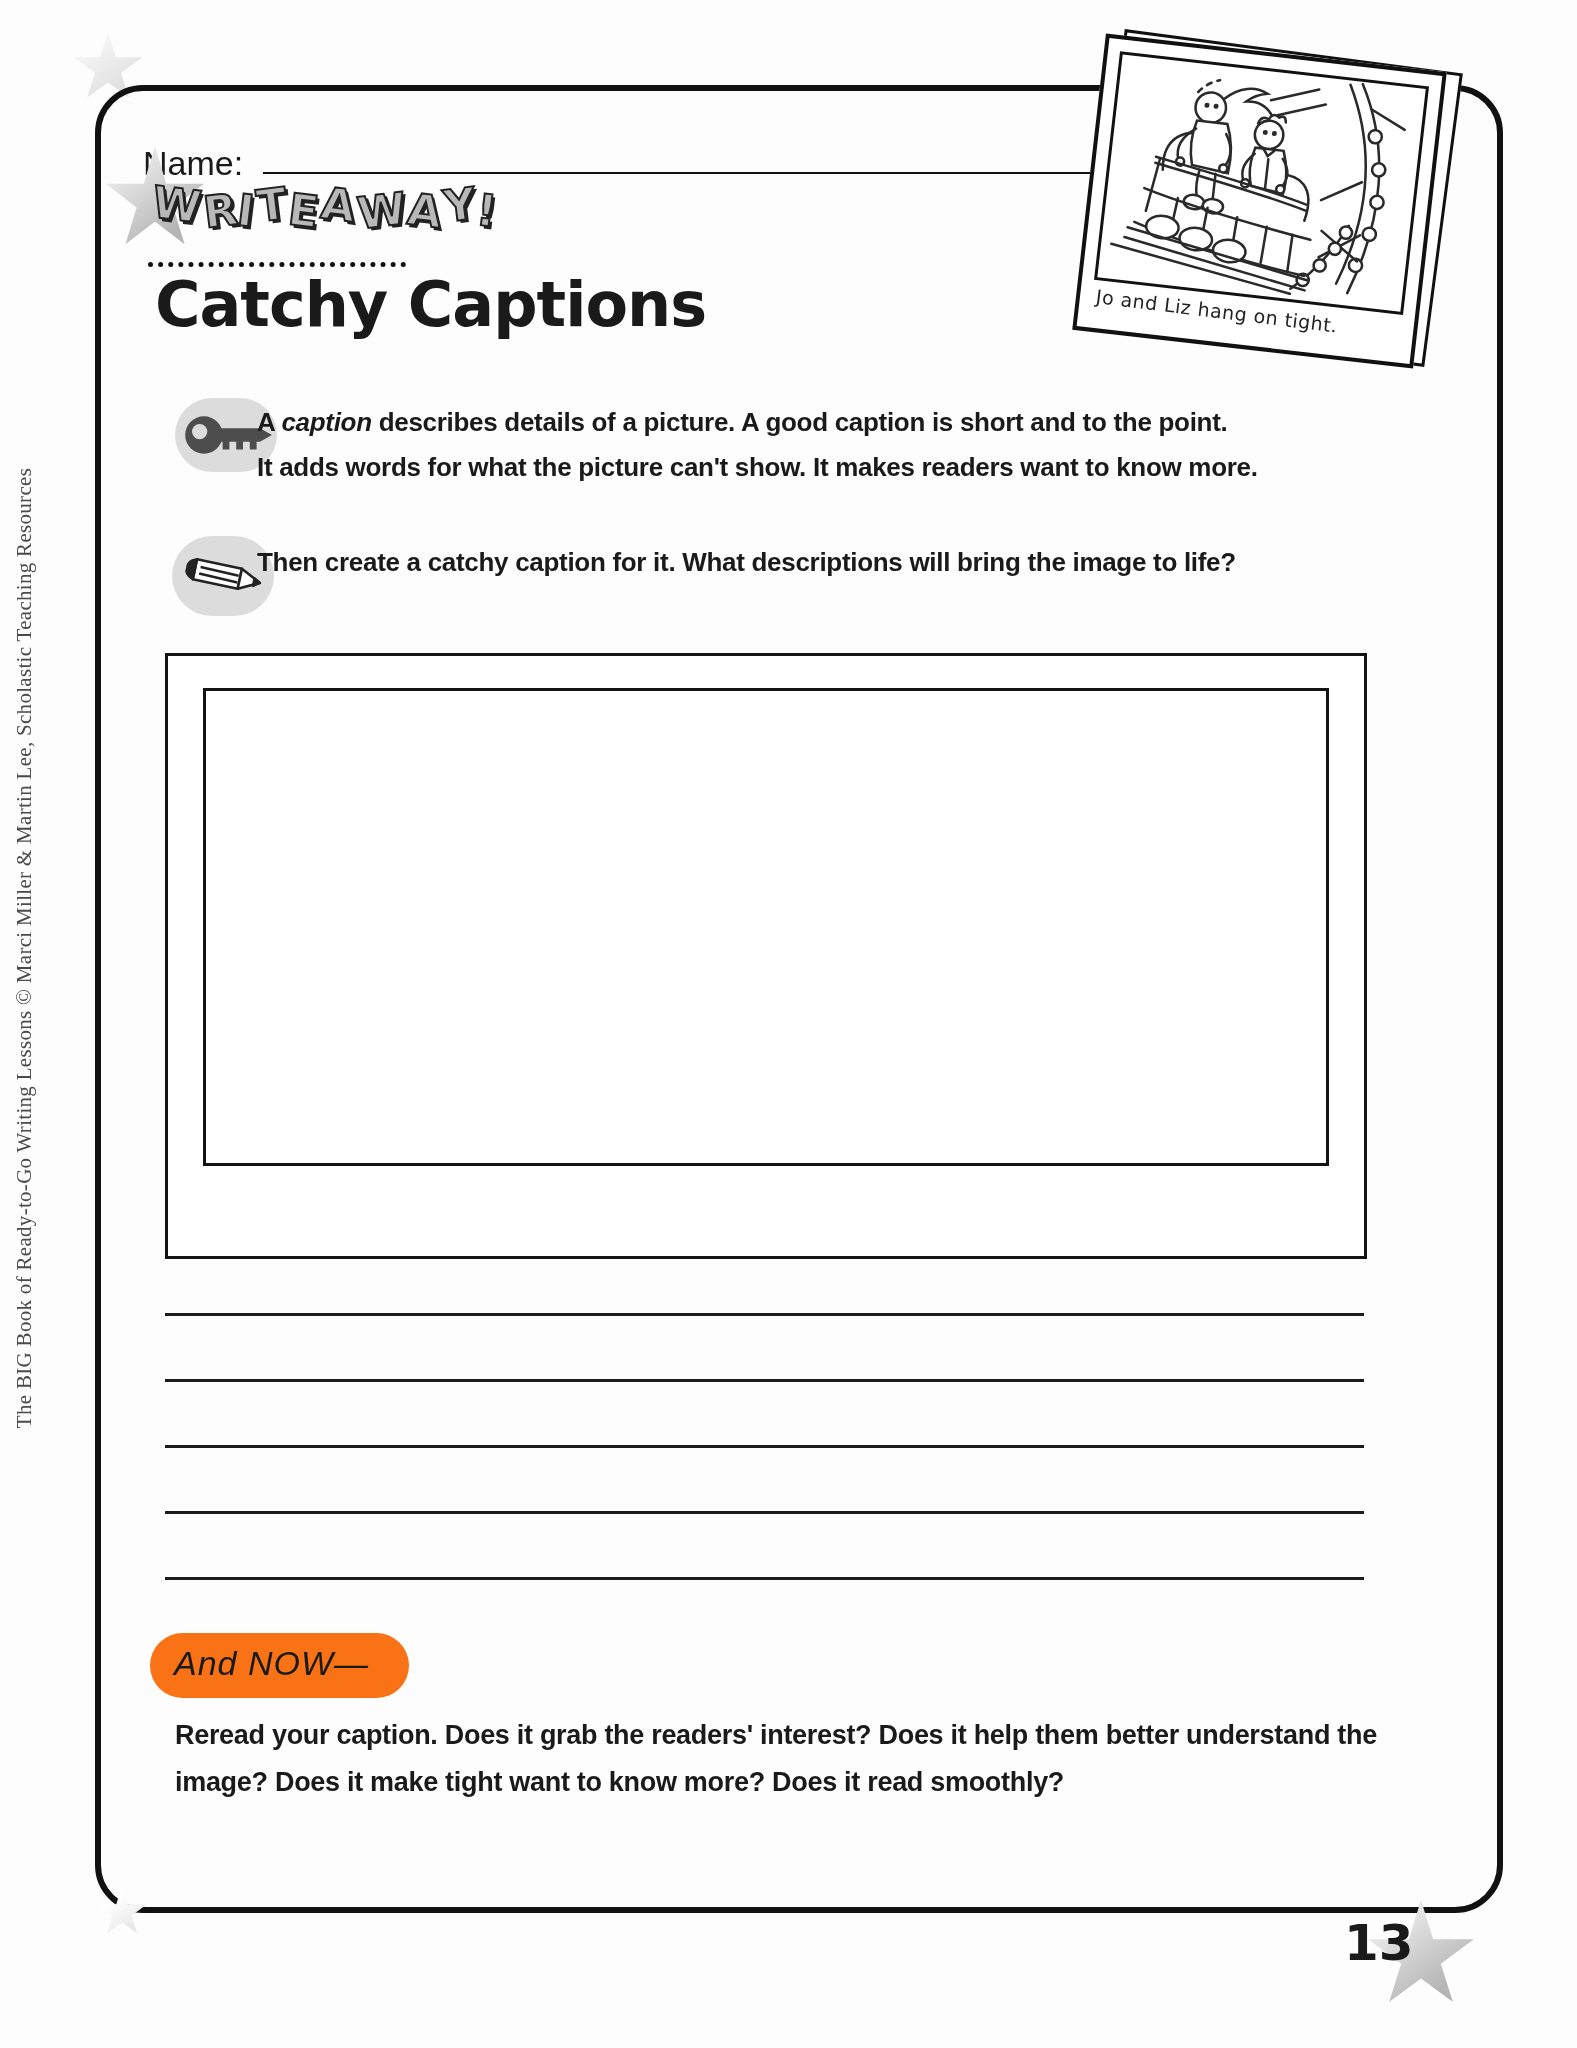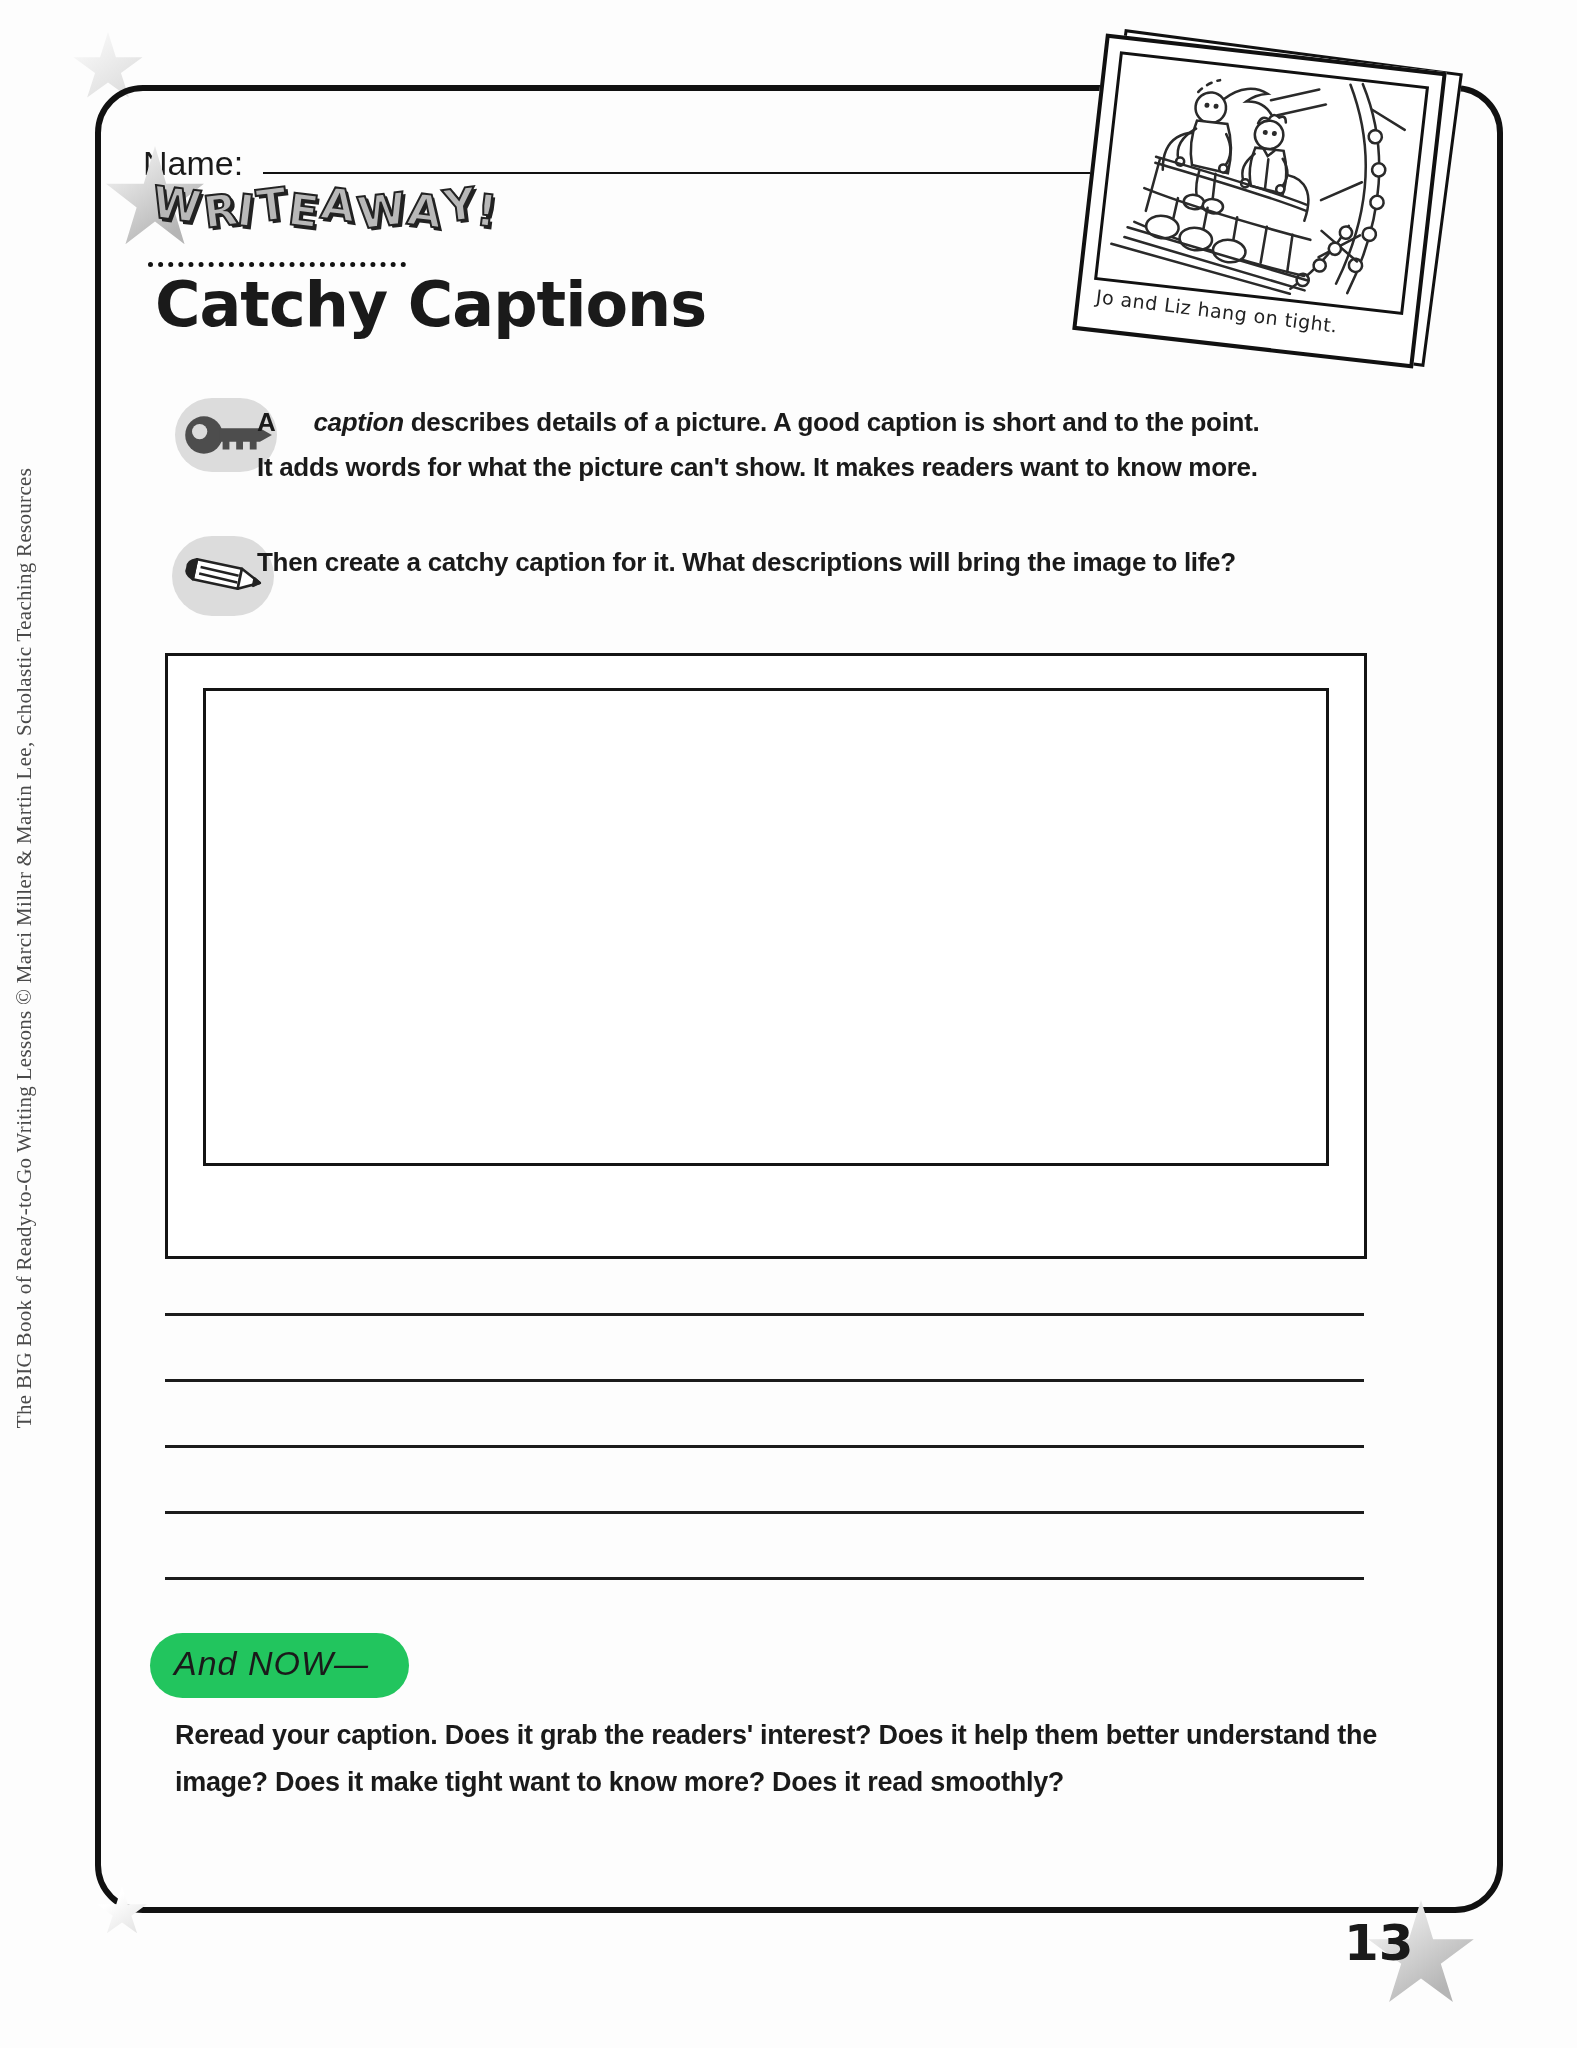--- a/index.html
+++ b/index.html
@@ -38,33 +38,33 @@
   .title{
     position:absolute;left:155px;top:268px;font-size:62px;font-weight:bold;
     font-family:"DejaVu Sans",sans-serif;letter-spacing:-1px;z-index:2;
   }
   
   .icon-pill{position:absolute;background:#dcdcdc;border-radius:40px;z-index:2;}
   .key-pill{left:175px;top:398px;width:102px;height:74px;}
   .pencil-pill{left:172px;top:536px;width:102px;height:80px;}
   .icon-pill svg{position:absolute;left:0;top:0;width:100%;height:100%;}
   .tip-text{position:absolute;font-size:26px;font-weight:bold;letter-spacing:-0.3px;line-height:45px;z-index:2;}
-  .tip-text .em{font-style:italic;margin-left:32px;}
+  .tip-text .em{font-style:italic;}
   .key-text{left:257px;top:400px;}
   .pencil-text{left:257px;top:540px;}
   .tip-line{display:block;white-space:nowrap;}
   
   .pic-box{position:absolute;left:165px;top:653px;width:1196px;height:600px;border:3px solid #141414;background:#fff;z-index:2;}
   .pic-inner{position:absolute;left:35px;top:32px;width:1120px;height:472px;border:3px solid #141414;background:#fff;}
   
   .write-line{position:absolute;left:165px;width:1199px;border-top:3px solid #1c1c1c;z-index:2;}
   .wl1{top:1313px;} .wl2{top:1379px;} .wl3{top:1445px;} .wl4{top:1511px;} .wl5{top:1577px;}
   
   .andnow{
-    position:absolute;left:150px;top:1633px;background:#22c55e;border-radius:34px;
+    position:absolute;left:150px;top:1633px;background:#f97316;border-radius:34px;
     padding:11px 40px 15px 24px;font-size:34px;font-style:italic;font-weight:400;
     letter-spacing:1px;z-index:2;
   }
   .wrapup{position:absolute;left:142px;top:1712px;font-size:27px;font-weight:bold;letter-spacing:-0.3px;line-height:47px;z-index:2;margin-left:33px;}
   
   .pg-star{left:1366px;top:1900px;width:110px;height:112px;z-index:2;}
   .pg-num{position:absolute;left:1344px;top:1914px;font-size:50px;font-weight:bold;font-family:"DejaVu Sans",sans-serif;z-index:3;}
   
   .photo-card-back{
     position:absolute;left:1104px;top:50px;width:335px;height:290px;background:#fff;

